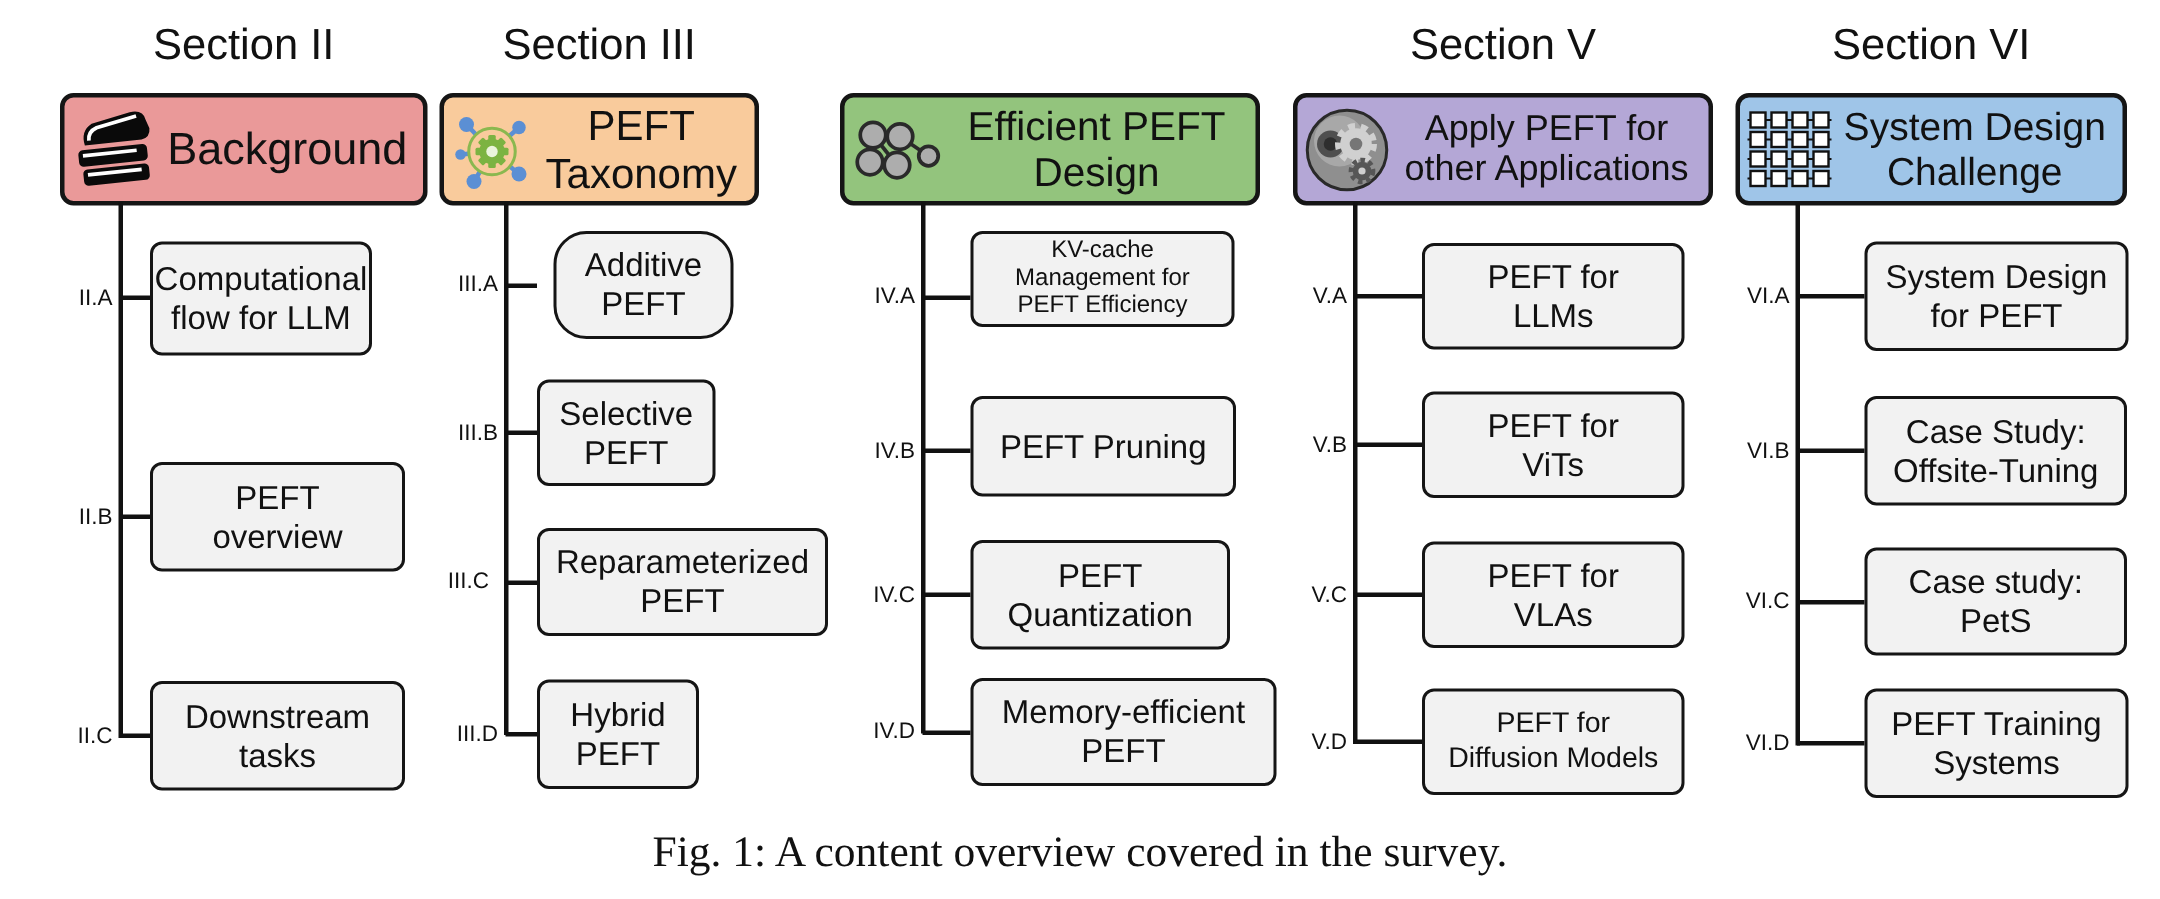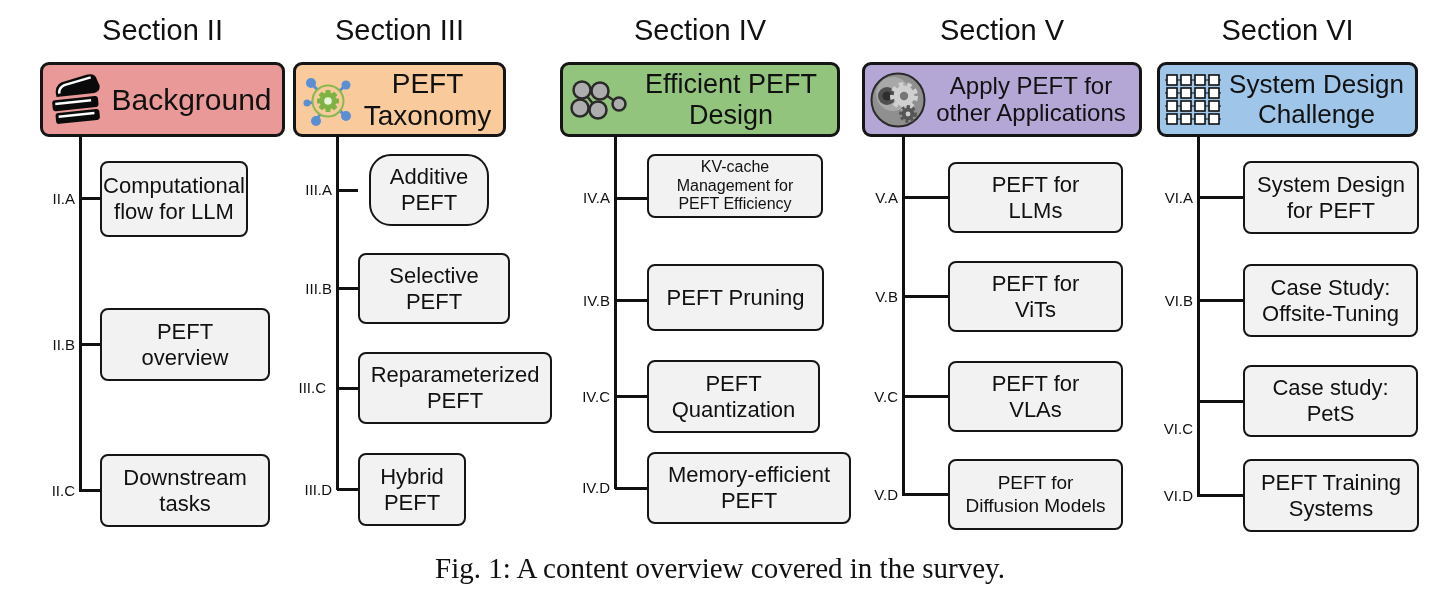--- a/index.html
+++ b/index.html
@@ -89,34 +89,33 @@
   </div>
   <div class="abs vline" style="left:335.5px;top:135px;height:355px;"></div>
 
   <div class="abs hline" style="left:337px;top:188.5px;width:21px;"></div>
   <div class="abs ilabel" style="left:270px;top:175px;width:62px;">III.A</div>
   <div class="abs ibox" style="left:369px;top:154px;width:120px;height:72px;border-radius:22px;">Additive
 PEFT</div>
 
   <div class="abs hline" style="left:337px;top:287px;width:21px;"></div>
   <div class="abs ilabel" style="left:270px;top:273.5px;width:62px;">III.B</div>
-  <div class="abs ibox" style="left:358px;top:253px;width:152px;height:71px;">Selective
+  <div class="abs ibox" style="left:358px;top:253px;width:119px;height:71px;">Selective
 PEFT</div>
 
   <div class="abs hline" style="left:337px;top:386.5px;width:21px;"></div>
   <div class="abs ilabel" style="left:264px;top:373px;width:62px;">III.C</div>
   <div class="abs ibox" style="left:358px;top:352px;width:194px;height:72px;">Reparameterized
 PEFT</div>
 
   <div class="abs hline" style="left:337px;top:488px;width:21px;"></div>
   <div class="abs ilabel" style="left:270px;top:474.5px;width:62px;">III.D</div>
   <div class="abs ibox" style="left:358px;top:453px;width:108px;height:73px;">Hybrid
 PEFT</div>
 
-  <div class="abs sec-title" style="left:560px;top:14px;width:280px;">Section IV</div>
   <div class="abs header" style="left: 560px; top: 62px; width: 280px; height: 75px; background-color: rgb(147, 196, 125);">
     <span class="hicon">
       <svg width="62" height="48" viewBox="0 0 62 48">
         <g stroke="#2a2a2a" stroke-width="2.5">
           <line x1="33" y1="15" x2="52" y2="28"></line>
           <line x1="15" y1="14" x2="31" y2="34"></line>
         </g>
         <g fill="#adadad" stroke="#2a2a2a" stroke-width="2.5">
           <circle cx="15" cy="14" r="8.5"></circle>
           <circle cx="33" cy="15" r="8.5"></circle>
@@ -231,21 +230,21 @@
   <div class="abs ilabel" style="left:1131px;top:182.5px;width:62px;">VI.A</div>
   <div class="abs ibox" style="left:1243px;top:161px;width:176px;height:73px;">System Design
 for PEFT</div>
 
   <div class="abs hline" style="left:1198px;top:299px;width:45px;"></div>
   <div class="abs ilabel" style="left:1131px;top:285.5px;width:62px;">VI.B</div>
   <div class="abs ibox" style="left:1243px;top:264px;width:175px;height:73px;">Case Study:
 Offsite-Tuning</div>
 
   <div class="abs hline" style="left:1198px;top:399.5px;width:45px;"></div>
-  <div class="abs ilabel" style="left:1131px;top:386px;width:62px;margin-top:28px;">VI.C</div>
+  <div class="abs ilabel" style="left:1131px;top:386px;width:62px;">VI.C</div>
   <div class="abs ibox" style="left:1243px;top:365px;width:175px;height:72px;">Case study:
 PetS</div>
 
   <div class="abs hline" style="left:1198px;top:494px;width:45px;"></div>
   <div class="abs ilabel" style="left:1131px;top:480.5px;width:62px;">VI.D</div>
   <div class="abs ibox" style="left:1243px;top:459px;width:176px;height:73px;">PEFT Training
 Systems</div>
 
   <div class="abs caption" style="left:0;top:552px;width:1440px;">Fig. 1: A content overview covered in the survey.</div>
 </div>

